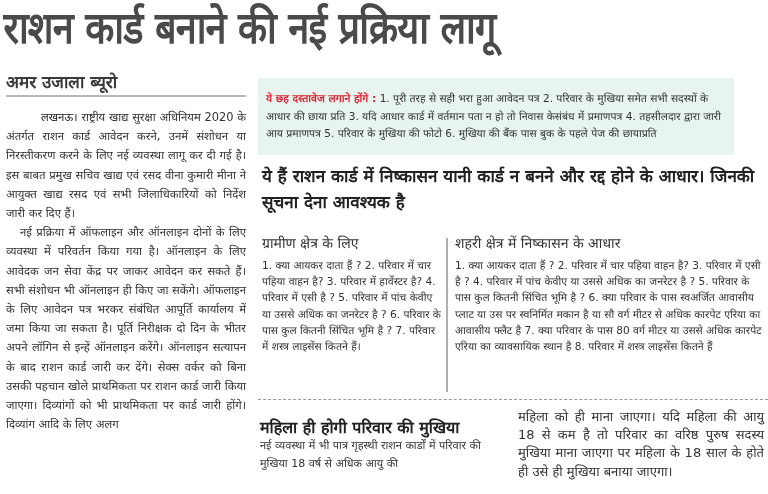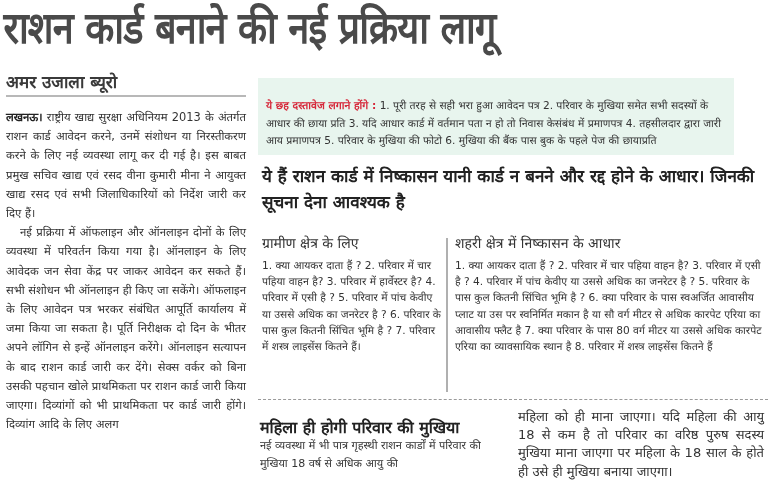--- a/index.html
+++ b/index.html
@@ -21,25 +21,25 @@
   .byline-rule {
     position: absolute; left: 6px; top: 95px; width: 240px; height: 2px; background: #b8b8b8;
   }
 
   .left-col {
     position: absolute; left: 6px; top: 108px; width: 240px;
     font-size: 11.4px; line-height: 19.2px; color: #333; text-align: justify;
   }
   .left-col p { margin: 0; }
   .left-col .indent { text-indent: 14px; }
-  .left-col .dateline { font-weight: bold; color: #222; }
+  .left-col .dateline { font-weight: normal; color: #222; margin-left: 35px; }
 
   .docs-box {
     position: absolute; left: 258px; top: 78px; width: 476px; height: 77px;
-    background: #e8f5ee; padding: 19px 8px;
+    background: #e8f5ee; padding: 12px 8px;
     font-size: 10.6px; line-height: 17.5px; color: #333;
   }
   .docs-box .lead { color: #d6283a; font-weight: bold; }
 
   .subhead {
     position: absolute; left: 262px; top: 163px; width: 500px;
     font-size: 17px; line-height: 26px; font-weight: bold; color: #222;
   }
 
   .rural {
@@ -74,21 +74,21 @@
 </style>
 </head>
 <body>
 
 <h1 class="headline">राशन कार्ड बनाने की नई प्रक्रिया लागू</h1>
 
 <div class="byline">अमर उजाला ब्यूरो</div>
 <div class="byline-rule"></div>
 
 <div class="left-col">
-  <p><span class="dateline">लखनऊ।</span><span> राष्ट्रीय खाद्य सुरक्षा अधिनियम 2013 के अंतर्गत राशन कार्ड आवेदन करने, उनमें संशोधन या निरस्तीकरण करने के लिए नई व्यवस्था लागू कर दी गई है। इस बाबत प्रमुख सचिव खाद्य एवं रसद वीना कुमारी मीना ने आयुक्त खाद्य रसद एवं सभी जिलाधिकारियों को निर्देश जारी कर दिए हैं।</span></p>
+  <p><span class="dateline">लखनऊ।</span><span> राष्ट्रीय खाद्य सुरक्षा अधिनियम 2020 के अंतर्गत राशन कार्ड आवेदन करने, उनमें संशोधन या निरस्तीकरण करने के लिए नई व्यवस्था लागू कर दी गई है। इस बाबत प्रमुख सचिव खाद्य एवं रसद वीना कुमारी मीना ने आयुक्त खाद्य रसद एवं सभी जिलाधिकारियों को निर्देश जारी कर दिए हैं।</span></p>
   <p class="indent">नई प्रक्रिया में ऑफलाइन और ऑनलाइन दोनों के लिए व्यवस्था में परिवर्तन किया गया है। ऑनलाइन के लिए आवेदक जन सेवा केंद्र पर जाकर आवेदन कर सकते हैं। सभी संशोधन भी ऑनलाइन ही किए जा सकेंगे। ऑफलाइन के लिए आवेदन पत्र भरकर संबंधित आपूर्ति कार्यालय में जमा किया जा सकता है। पूर्ति निरीक्षक दो दिन के भीतर अपने लॉगिन से इन्हें ऑनलाइन करेंगे। ऑनलाइन सत्यापन के बाद राशन कार्ड जारी कर देंगे। सेक्स वर्कर को बिना उसकी पहचान खोले प्राथमिकता पर राशन कार्ड जारी किया जाएगा। दिव्यांगों को भी प्राथमिकता पर कार्ड जारी होंगे। दिव्यांग आदि के लिए अलग</p>
 </div>
 
 <div class="docs-box">
   <span class="lead">ये छह दस्तावेज लगाने होंगे :</span><span> 1. पूरी तरह से सही भरा हुआ आवेदन पत्र 2. परिवार के मुखिया समेत सभी सदस्यों के आधार की छाया प्रति 3. यदि आधार कार्ड में वर्तमान पता न हो तो निवास केसंबंध में प्रमाणपत्र 4. तहसीलदार द्वारा जारी आय प्रमाणपत्र 5. परिवार के मुखिया की फोटो 6. मुखिया की बैंक पास बुक के पहले पेज की छायाप्रति</span>
 </div>
 
 <div class="subhead">ये हैं राशन कार्ड में निष्कासन यानी कार्ड न बनने और रद्द होने के आधार। जिनकी सूचना देना आवश्यक है</div>
 
 <div class="rural">

